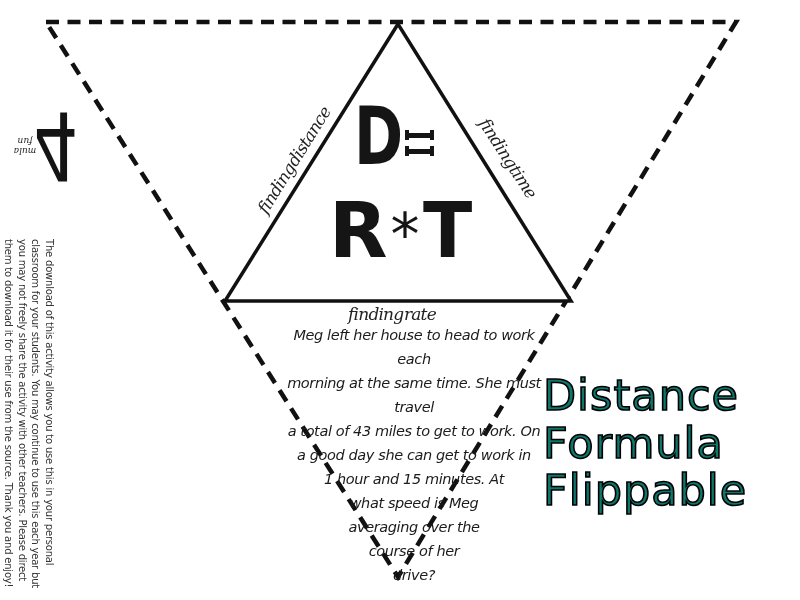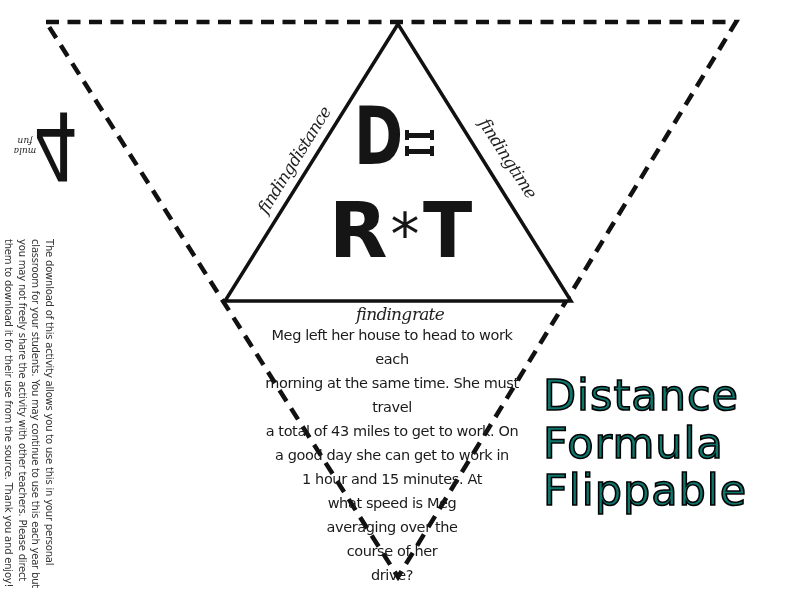--- a/index.html
+++ b/index.html
@@ -20,36 +20,36 @@
     text-align: center;
     white-space: pre-line;
     font-size: 14.5px;
     letter-spacing: -0.4px;
     line-height: 23.5px;
     font-weight: 500;
     color: #1b1b1b;
   }
   #problem-distance { left: 58px;  top: 33px;  width: 300px; }
   #problem-time     { left: 404px; top: 29px;  width: 300px; }
-  #problem-rate     { left: 256px; top: 323px; width: 272px; line-height: 24px; }
+  #problem-rate     { left: 278px; top: 323px; width: 272px; line-height: 24px; font-style: italic; }
 
   .flap-label {
     position: absolute;
     z-index: 4;
     font-family: "DejaVu Serif", serif;
     font-style: italic;
     font-size: 17px;
     letter-spacing: -0.8px;
     word-spacing: -4px;
     color: #222;
     white-space: nowrap;
   }
   #finding-distance { left: 294px; top: 160px; transform: translate(-50%,-50%) rotate(-58deg); }
   #finding-time     { left: 508px; top: 158px; transform: translate(-50%,-50%) rotate(57deg); }
-  #finding-rate     { left: 400px; top: 314px; transform: translate(-50%,-50%); }
+  #finding-rate     { left: 392px; top: 314px; transform: translate(-50%,-50%); }
 
   
   .formula-letter {
     font-weight: bold;
     color: #151515;
     line-height: 1;
     display: inline-block;
   }
   #formula-d {
     position: absolute; z-index: 3;

